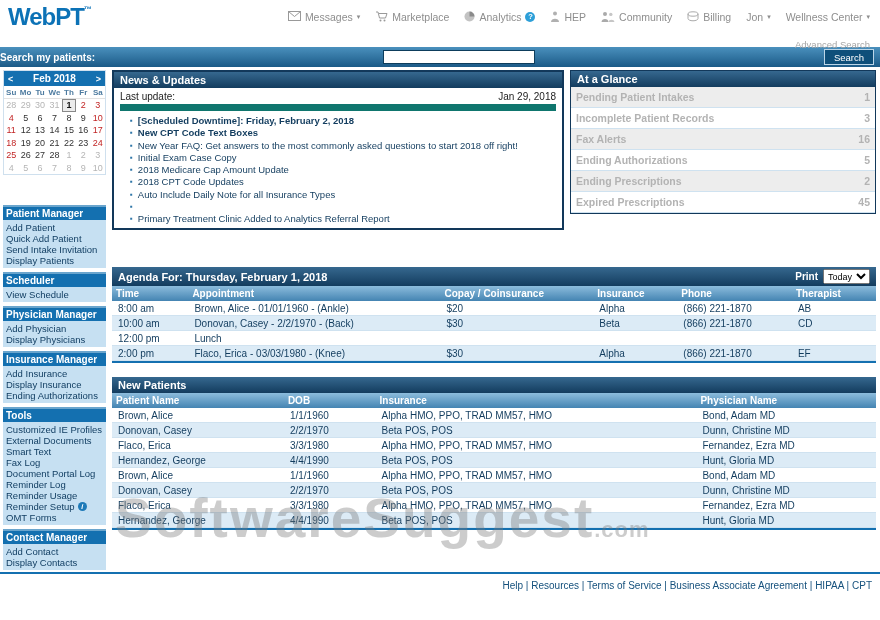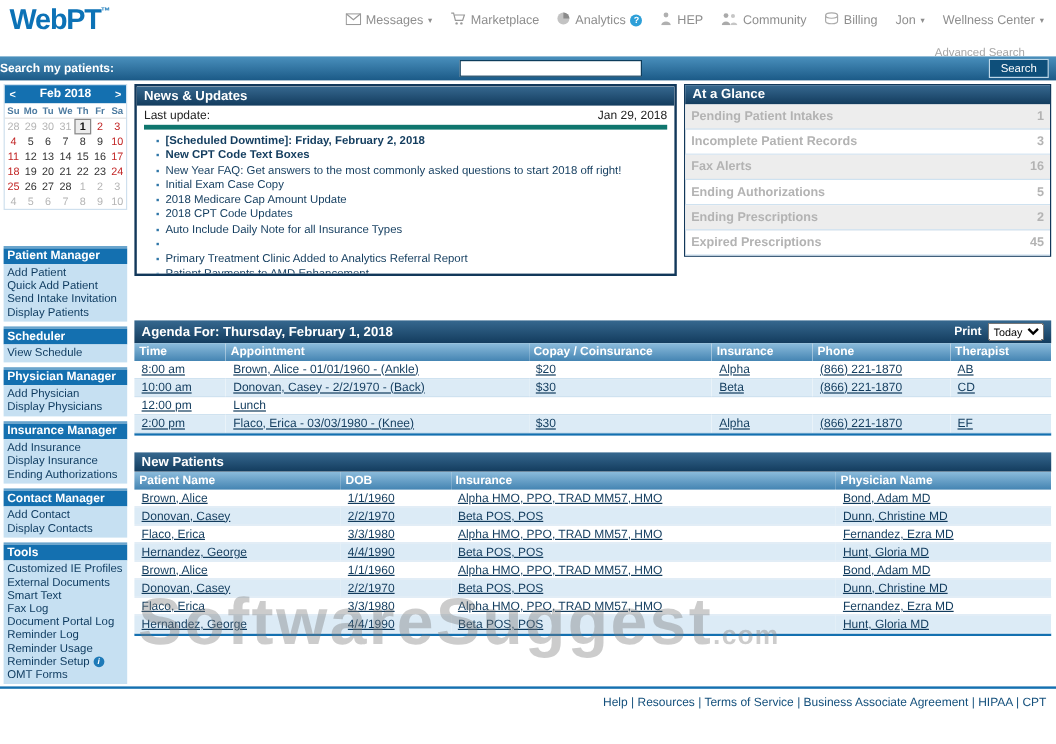--- a/index.html
+++ b/index.html
@@ -11,21 +11,21 @@
   
   .topbar { height: 34px; display: flex; align-items: center; padding: 0 10px 0 8px; background: #fff; }
   .logo { font-size: 24px; font-weight: bold; color: #0c72b6; letter-spacing: -1px; cursor: pointer; }
   .logo .tm { font-size: 8px; vertical-align: top; position: relative; top: 2px; letter-spacing: 0; }
   .nav { margin-left: auto; display: flex; align-items: center; gap: 15px; }
   .nav-item { display: flex; align-items: center; gap: 4px; font-size: 10.5px; color: #8e8e8e; cursor: pointer; white-space: nowrap; }
   .caret { font-size: 7px; color: #8e8e8e; }
   .q-badge { display: inline-block; width: 10px; height: 10px; border-radius: 50%; background: #2d9fd8; color: #fff;
              font-size: 7.5px; line-height: 10px; text-align: center; font-weight: bold; }
   
-  .adv-row { height: 13px; text-align: right; padding-right: 26px; }
+  .adv-row { height: 13px; text-align: right; padding-right: 10px; }
   .adv { font-size: 9.5px; color: #a6a6a6; cursor: pointer; }
   .searchbar { height: 20px; background: linear-gradient(#4a90bd, #1b5a87); display: flex; align-items: center;
                justify-content: space-between; gap: 5px; padding-right: 6px; }
   .searchbar .lbl { color: #fff; font-weight: bold; font-size: 10px; }
   .search-input { width: 152px; height: 14px; border: 1px solid #0d3d5c; font-size: 10px; padding: 0 2px; }
   .search-btn { height: 16px; background: #0e4f7a; color: #fff; border: 1px solid #bcd6e8; font-size: 9.5px;
                 padding: 0 9px; line-height: 13px; cursor: pointer; }
   
   .layout { display: flex; gap: 6px; padding: 3px 4px 0 3px; }
   .sidebar { width: 103px; flex: none; }
@@ -51,39 +51,39 @@
   .s-info { flex: none; width: 9px; height: 9px; border-radius: 50%; background: #1e7ab8; color: #fff; font-size: 7px;
             line-height: 9px; text-align: center; font-style: italic; font-weight: bold; }
   .s-info:empty { display: none; }
   
   .panel-head { background: linear-gradient(#36688f, #133c5e); color: #fff; font-weight: bold; font-size: 11px;
                 padding: 2px 6px; display: flex; align-items: center; }
   .row1 { display: flex; gap: 6px; align-items: flex-start; }
   .news { width: 452px; flex: none; height: 160px; border: 2px solid #12385a; overflow: hidden; }
   .news-body { padding: 2px 6px; }
   .news-update { display: flex; justify-content: space-between; font-size: 10px; color: #222;
-                 padding: 1px 0 2px; border-bottom: 4px solid #0f766e; }
+                 padding: 1px 0 2px; border-bottom: 7px solid #0f766e; }
   .news-list { padding: 4px 0 0 10px; }
   .news-item { font-size: 9.5px; color: #123c5e; line-height: 12.3px; display: flex; gap: 5px; cursor: pointer; }
   .news-item.bold { font-weight: bold; }
   .news-item .bullet { color: #2f76a8; font-size: 8px; flex: none; }
   .glance { flex: 1; border: 1px solid #12385a; }
   .g-row { display: flex; justify-content: space-between; align-items: center; height: 17.5px; padding: 10px 5px;
            font-size: 10.5px; font-weight: bold; color: #b3b3b3; border-bottom: 1px solid #cfe2f0; cursor: pointer; }
   .g-row:nth-of-type(odd) { background: #ededed; }
   
   .agenda { margin-top: 37px; border-bottom: 2px solid #1470b0; }
   .agenda-right { margin-left: auto; display: flex; align-items: center; gap: 5px; }
   .print { font-size: 10px; font-weight: bold; cursor: pointer; }
   .range-select { font-size: 9px; height: 15px; }
   table { width: 100%; border-collapse: collapse; table-layout: fixed; }
   th { background: linear-gradient(#8cbcdc, #4484b2); color: #fff; font-size: 10px; text-align: left;
        padding: 2px 4px; font-weight: bold; white-space: nowrap; overflow: hidden; }
   td { font-size: 10px; color: #123c5e; padding: 1.5px 6px; border-bottom: 1px solid #cfe2f0;
-       white-space: nowrap; overflow: hidden; text-decoration: underline; }
+       white-space: nowrap; overflow: hidden; }
   tbody tr:nth-of-type(even) td { background: #dcebf6; }
   td.link { cursor: pointer; }
   .agenda th:nth-child(1) { width: 10%; }  .agenda th:nth-child(2) { width: 33%; }
   .agenda th:nth-child(3) { width: 20%; }  .agenda th:nth-child(4) { width: 11%; }
   .agenda th:nth-child(5) { width: 15%; }  .agenda th:nth-child(6) { width: 11%; }
   .patients { margin-top: 14px; border-bottom: 2px solid #1470b0; }
   .patients th:nth-child(1) { width: 22.5%; } .patients th:nth-child(2) { width: 12%; }
   .patients th:nth-child(3) { width: 42%; }   .patients th:nth-child(4) { width: 23.5%; }
   
   .watermark { position: absolute; left: 115px; top: 486px; font-size: 55px; font-weight: bold;
@@ -282,62 +282,62 @@
             </div>
             <div class="sb-link">
               <span>Display Insurance</span>
             </div>
             <div class="sb-link">
               <span>Ending Authorizations</span>
             </div>
           </div>
       </div>
       <div class="sb-section">
+        <div class="sb-title">Tools</div>
+        <div class="sb-links">
+
+        <div class="sb-link">
+              <span>Customized IE Profiles</span>
+            </div>
+            <div class="sb-link">
+              <span>External Documents</span>
+            </div>
+            <div class="sb-link">
+              <span>Smart Text</span>
+            </div>
+            <div class="sb-link">
+              <span>Fax Log</span>
+            </div>
+            <div class="sb-link">
+              <span>Document Portal Log</span>
+            </div>
+            <div class="sb-link">
+              <span>Reminder Log</span>
+            </div>
+            <div class="sb-link">
+              <span>Reminder Usage</span>
+            </div>
+            <div class="sb-link">
+              <span>Reminder Setup</span>
+              <span class="s-info">i</span>
+            </div>
+            <div class="sb-link">
+              <span>OMT Forms</span>
+            </div>
+          </div>
+      </div>
+      <div class="sb-section">
         <div class="sb-title">Contact Manager</div>
         <div class="sb-links">
 
         <div class="sb-link">
               <span>Add Contact</span>
             </div>
             <div class="sb-link">
               <span>Display Contacts</span>
-            </div>
-          </div>
-      </div>
-      <div class="sb-section">
-        <div class="sb-title">Tools</div>
-        <div class="sb-links">
-
-        <div class="sb-link">
-              <span>Customized IE Profiles</span>
-            </div>
-            <div class="sb-link">
-              <span>External Documents</span>
-            </div>
-            <div class="sb-link">
-              <span>Smart Text</span>
-            </div>
-            <div class="sb-link">
-              <span>Fax Log</span>
-            </div>
-            <div class="sb-link">
-              <span>Document Portal Log</span>
-            </div>
-            <div class="sb-link">
-              <span>Reminder Log</span>
-            </div>
-            <div class="sb-link">
-              <span>Reminder Usage</span>
-            </div>
-            <div class="sb-link">
-              <span>Reminder Setup</span>
-              <span class="s-info">i</span>
-            </div>
-            <div class="sb-link">
-              <span>OMT Forms</span>
             </div>
           </div>
       </div>
     </div>
   </div>
 
   <div class="main">
     <div class="row1">
 
       <div class="news">

